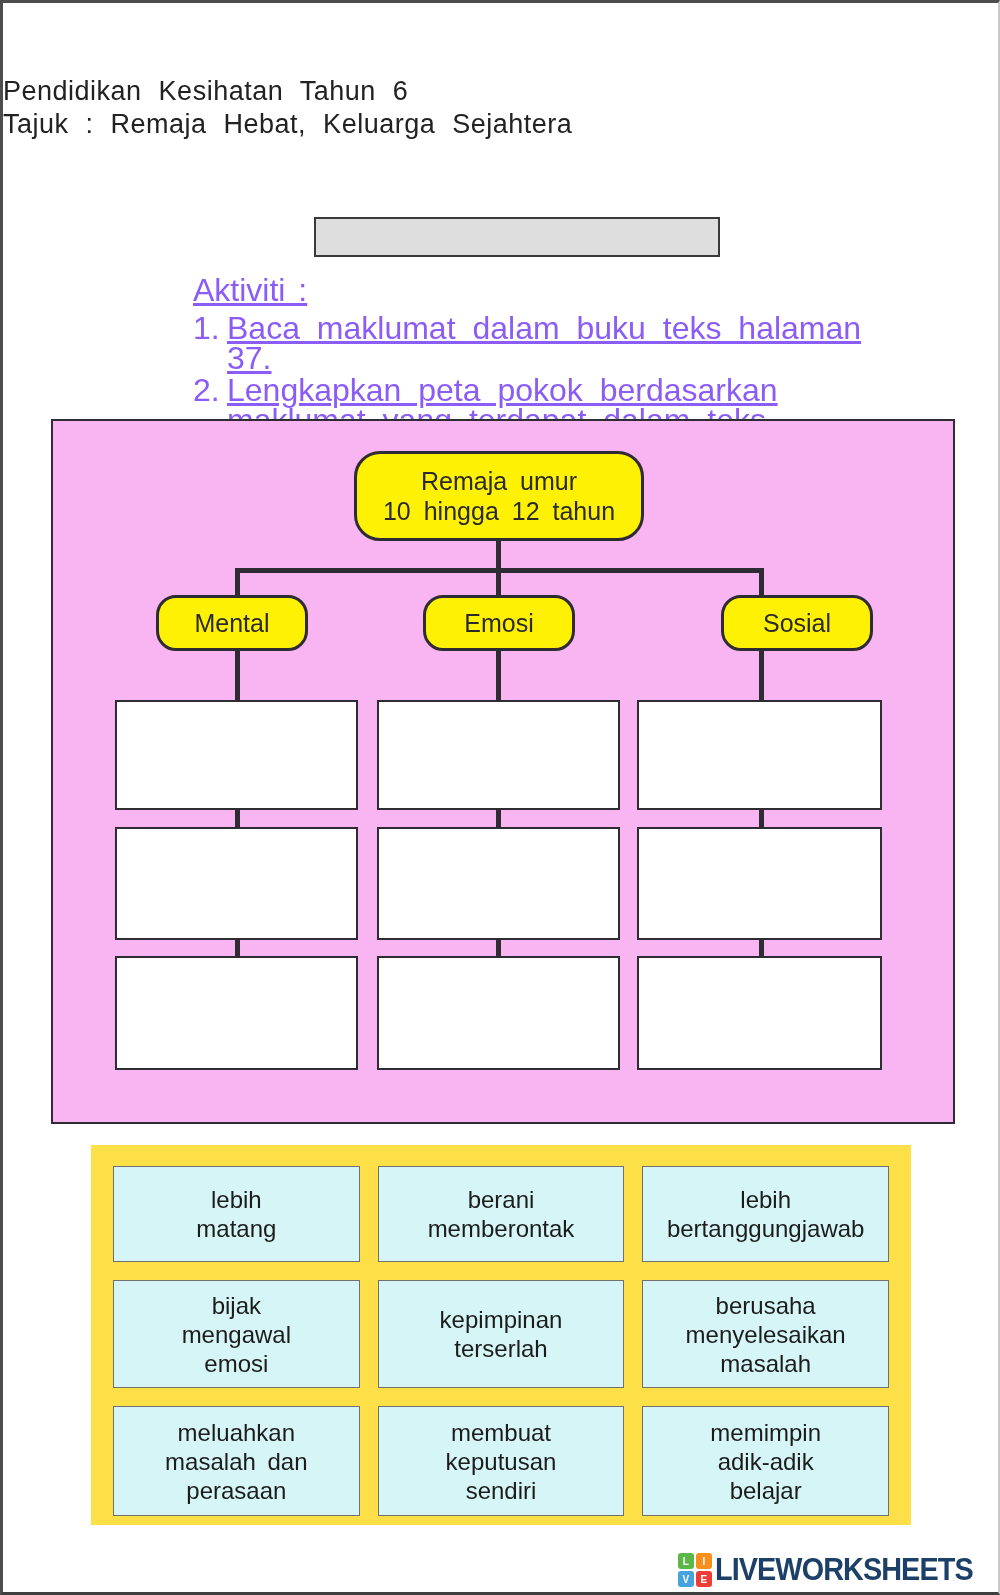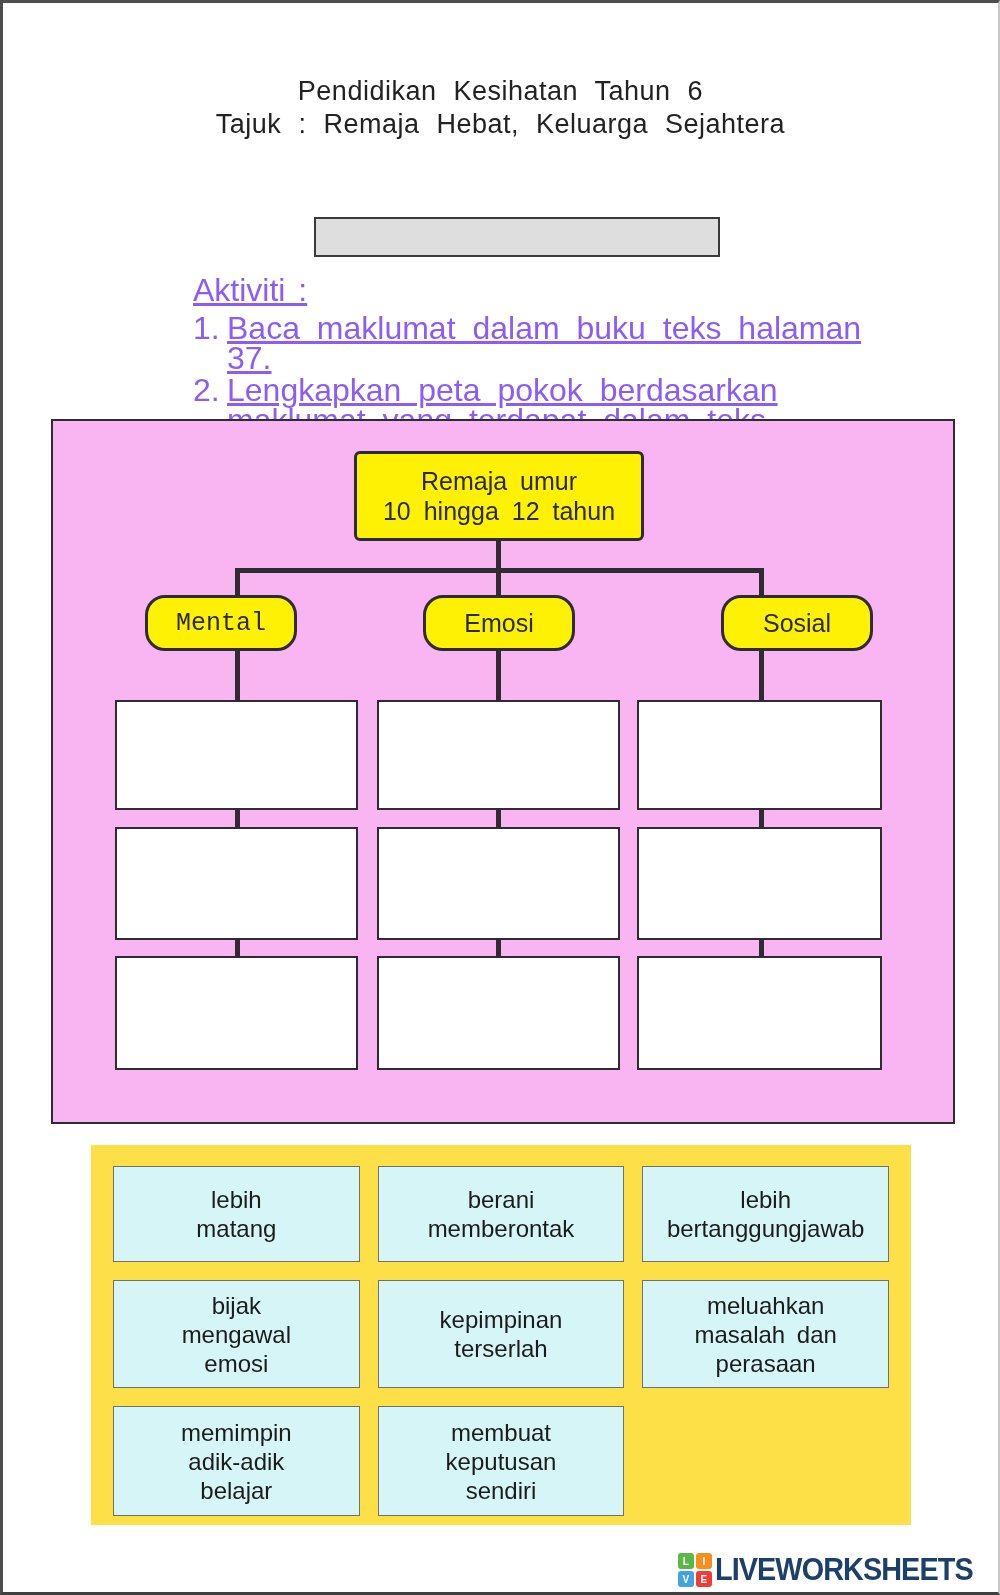--- a/index.html
+++ b/index.html
@@ -10,21 +10,21 @@
     background:#ffffff;
     border-top:3px solid #4d4d4d;
     border-left:3px solid #4d4d4d;
     border-right:2px solid #c9c9c9;
     border-bottom:3px solid #3f3f3f;
     font-family:"Liberation Sans", sans-serif;
     color:#1f1f1f;
     overflow:hidden;
   }
   
-  .title-block{position:absolute;top:72px;left:0;width:100%;text-align:center;}
+  .title-block{position:absolute;top:72px;left:0;width:100%;text-align:left;}
   .title-line{font-size:27px;line-height:33px;letter-spacing:.5px;word-spacing:9px;color:#222;}
   .name-label{position:absolute;top:172px;left:0;width:100%;text-align:center;
     font-size:29px;letter-spacing:2px;word-spacing:12px;color:#222;}
   .name-input{
     position:absolute;top:214px;left:311px;width:406px;height:40px;
     background:#dedede;border:2px solid #3a3a3a;box-sizing:border-box;
     font-size:24px;padding:0 10px;font-family:"Liberation Sans",sans-serif;
   }
   
   .activity{position:absolute;top:272px;left:190px;width:680px;font-size:32px;
@@ -35,21 +35,21 @@
   
   .tree-panel{
     position:absolute;left:48px;top:416px;width:904px;height:705px;
     background:#f9b5f1;border:2px solid #2f2b33;box-sizing:border-box;
   }
   .node{
     position:absolute;background:#fff104;border:3px solid #2f2b33;
     box-sizing:border-box;display:flex;align-items:center;justify-content:center;
     text-align:center;color:#2a2a2a;
   }
-  .root-node{left:301px;top:30px;width:290px;height:90px;border-radius:6px;
+  .root-node{left:301px;top:30px;width:290px;height:90px;border-radius:26px;
     font-size:25px;line-height:30px;white-space:pre-line;word-spacing:6px;}
   .branch-node{top:174px;width:152px;height:56px;border-radius:20px;
     font-size:25px;word-spacing:4px;}
   .conn{position:absolute;background:#2f2b33;}
   .slot{
     position:absolute;background:#ffffff;border:2px solid #2f2b33;box-sizing:border-box;
   }
   
   .answers-panel{
     position:absolute;left:88px;top:1142px;width:820px;height:380px;
@@ -102,21 +102,21 @@
 
     <div class="node root-node">Remaja umur
 10 hingga 12 tahun</div>
 
     <div class="conn" style="left:443px;top:118px;width:5px;height:31px;"></div>
     <div class="conn" style="left:182px;top:147px;width:529px;height:5px;"></div>
     <div class="conn" style="left:182px;top:147px;width:5px;height:29px;"></div>
     <div class="conn" style="left:443px;top:147px;width:5px;height:29px;"></div>
     <div class="conn" style="left:706px;top:147px;width:5px;height:29px;"></div>
 
-    <div class="node branch-node" style="left:92px;font-family:Liberation Mono, monospace;">Mental</div>
+    <div class="node branch-node" style="left:103px;">Mental</div>
     <div class="node branch-node" style="left:370px;">Emosi</div>
     <div class="node branch-node" style="left:668px;">Sosial</div>
 
     <div class="conn" style="left:182px;top:230px;width:5px;height:50px;"></div>
     <div class="conn" style="left:443px;top:230px;width:5px;height:50px;"></div>
     <div class="conn" style="left:706px;top:230px;width:5px;height:50px;"></div>
 
     <div class="conn" style="left:182px;top:389px;width:5px;height:17px;"></div>
     <div class="conn" style="left:443px;top:389px;width:5px;height:17px;"></div>
     <div class="conn" style="left:706px;top:389px;width:5px;height:17px;"></div>
@@ -142,29 +142,32 @@
 matang</div>
     <div class="chip">berani
 memberontak</div>
     <div class="chip">lebih
 bertanggungjawab</div>
     <div class="chip">bijak
 mengawal
 emosi</div>
     <div class="chip">kepimpinan
 terserlah</div>
+    <div class="chip">berusaha
+menyelesaikan
+masalah</div>
     <div class="chip">meluahkan
 masalah dan
 perasaan</div>
+    <div class="chip">membuat
+keputusan
+sendiri</div>
     <div class="chip">memimpin
 adik-adik
 belajar</div>
-    <div class="chip">membuat
-keputusan
-sendiri</div>
   </div>
 
   <div class="logo">
     <div class="logo-tiles">
       <div class="tile tile-l">L</div>
       <div class="tile tile-i">I</div>
       <div class="tile tile-v">V</div>
       <div class="tile tile-e">E</div>
     </div>
     <span class="logo-text">LIVEWORKSHEETS</span>

